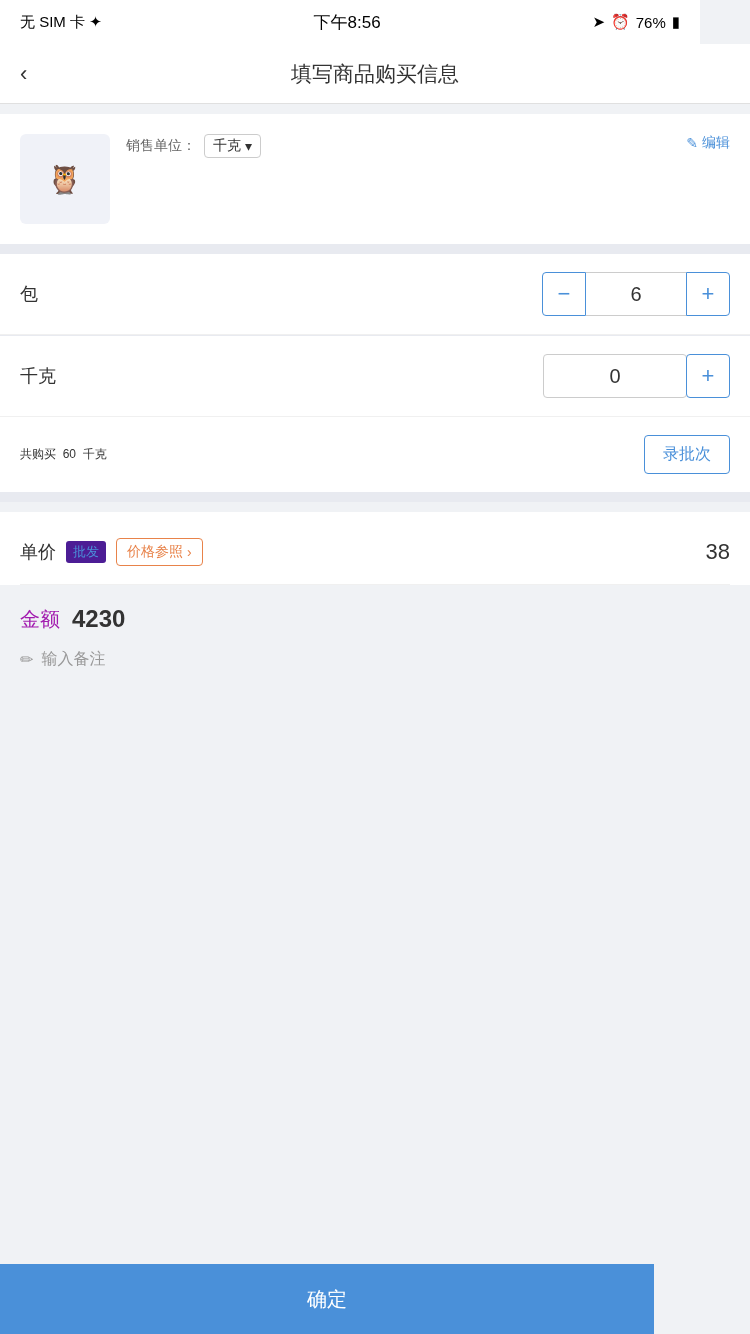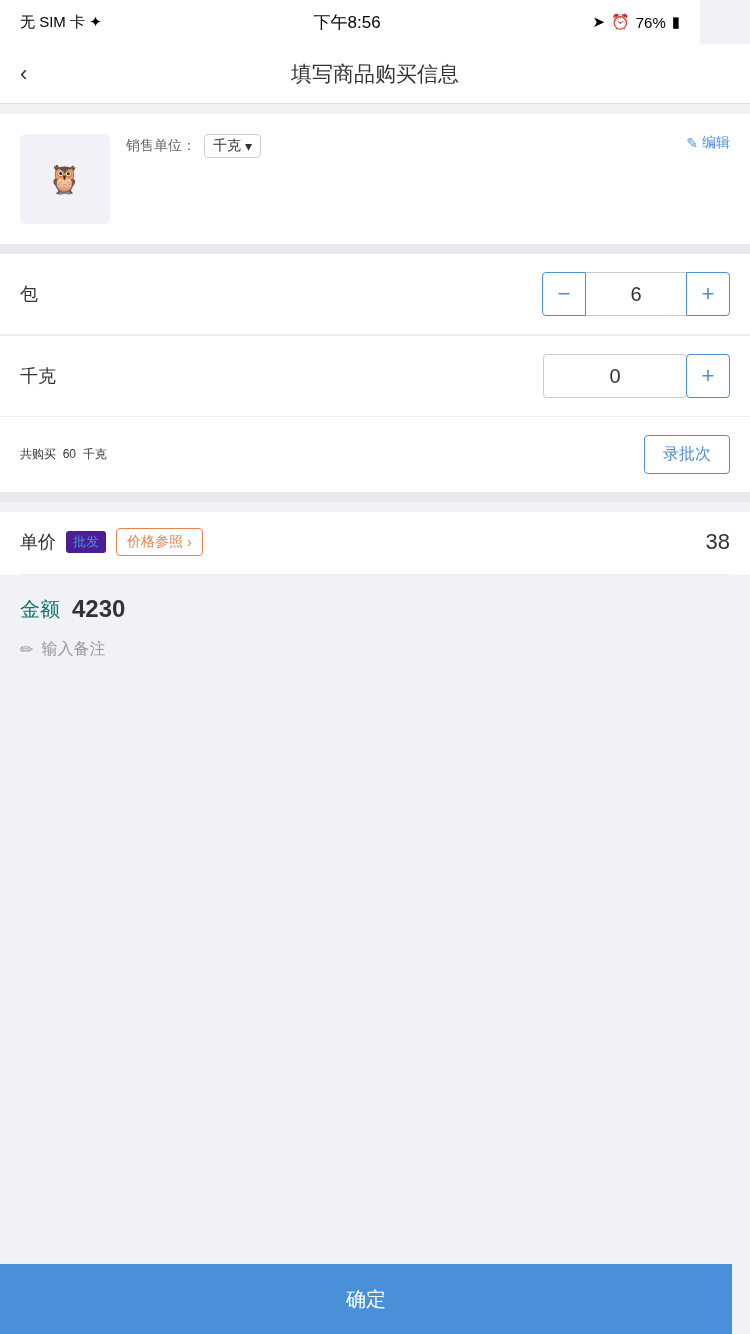--- a/index.html
+++ b/index.html
@@ -215,21 +215,21 @@
       border-radius: 4px;
       padding: 8px 18px;
       font-size: 16px;
       cursor: pointer;
     }
 
     
     .price-section {
       background: #fff;
       margin-top: 10px;
-      padding: 16px 20px 0 20px;
+      padding: 26px 20px 0 20px;
     }
     .price-row {
       display: flex;
       align-items: center;
       gap: 10px;
       padding-bottom: 18px;
       border-bottom: 1px solid #f0f0f0;
     }
     .price-label {
       font-size: 18px;
@@ -267,21 +267,21 @@
       padding: 20px 20px 10px 20px;
     }
     .amount-row {
       display: flex;
       align-items: center;
       gap: 12px;
       margin-bottom: 16px;
     }
     .amount-label {
       font-size: 20px;
-      color: #0f766e;
+      color: #a21caf;
       font-weight: 500;
     }
     .amount-value {
       font-size: 24px;
       color: #333;
       font-weight: 600;
     }
     .remark-row {
       display: flex;
       align-items: center;
@@ -295,21 +295,21 @@
     .main-content {
       min-height: 800px;
       background: #f0f2f5;
     }
 
     
     .bottom-bar {
       position: fixed;
       bottom: 0;
       left: 0;
-      width: 732px;
+      width: 654px;
       height: 70px;
       background: #4a90d9;
       display: flex;
       align-items: center;
       justify-content: center;
       cursor: pointer;
     }
     .confirm-btn-text {
       font-size: 20px;
       color: #fff;

